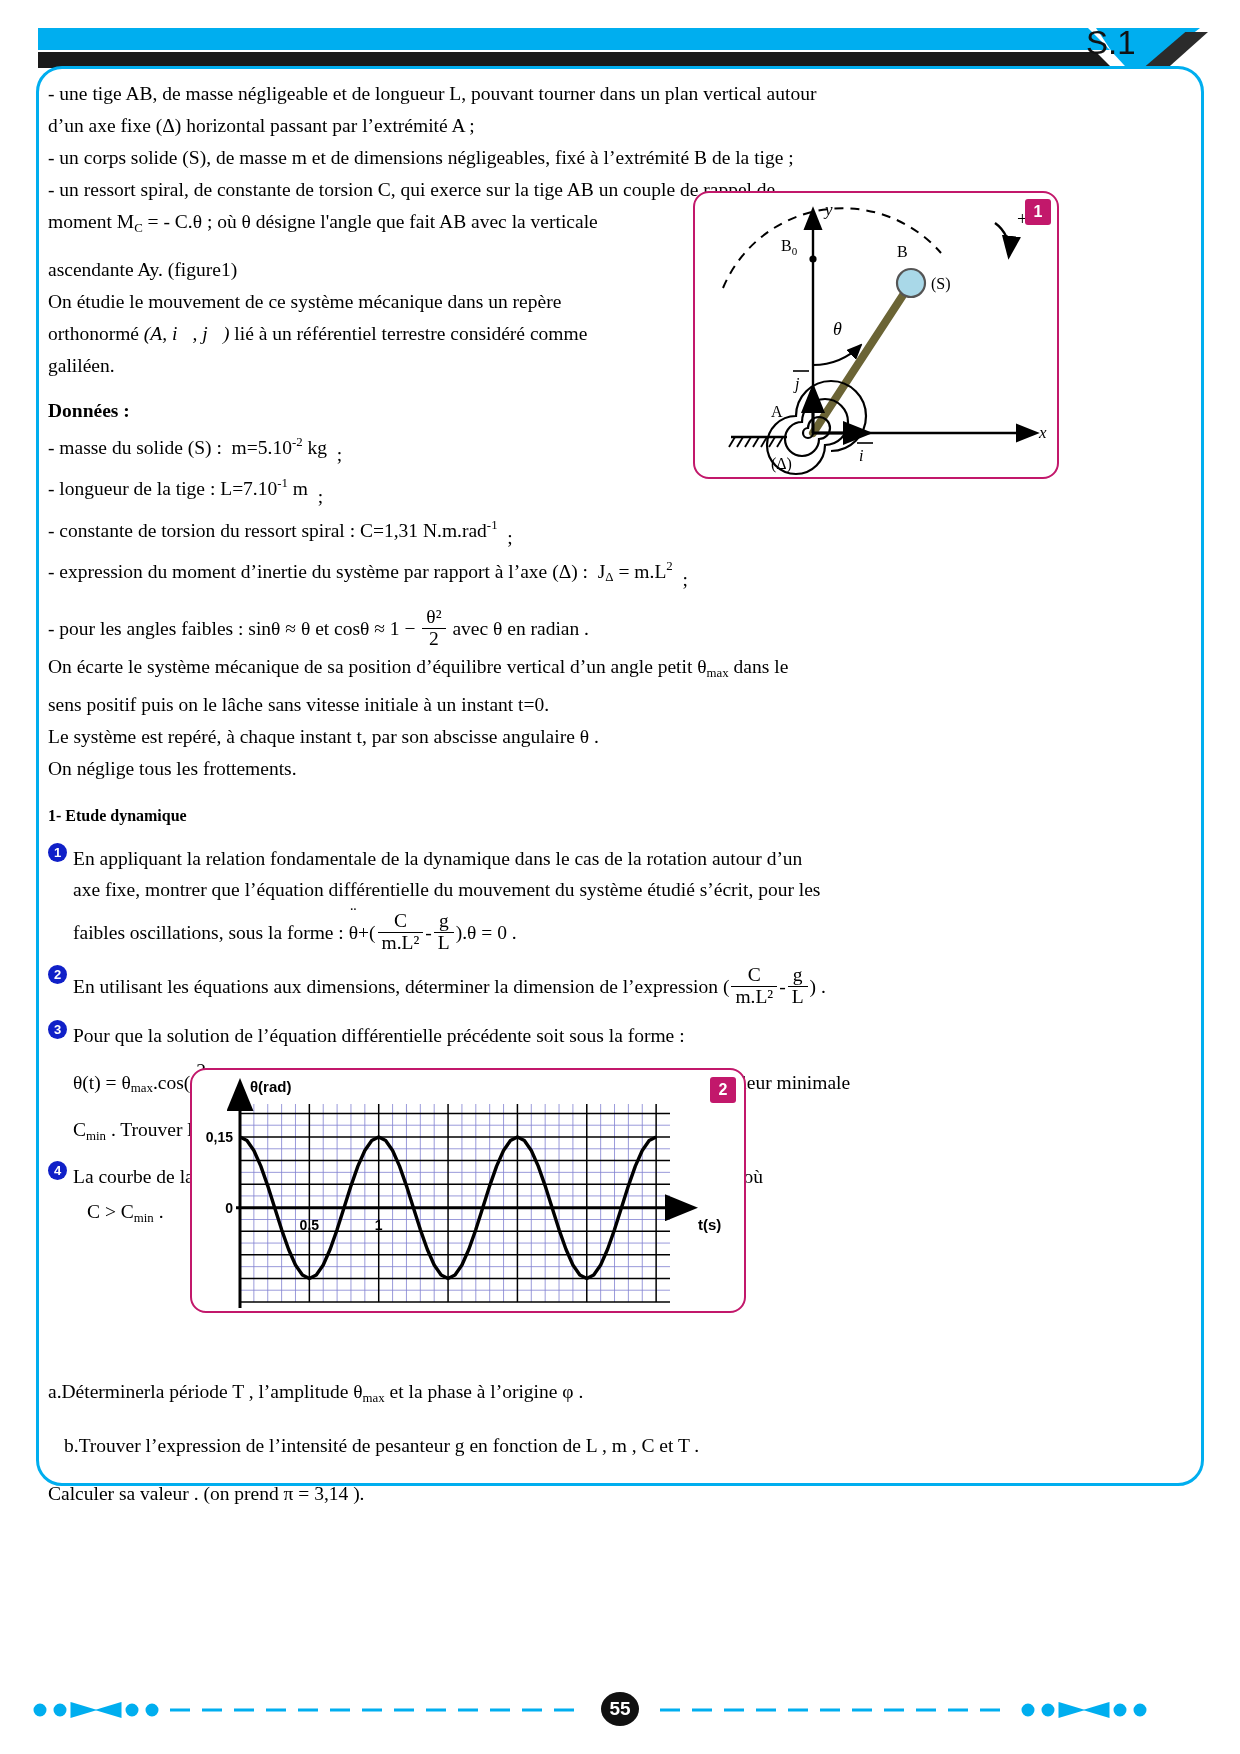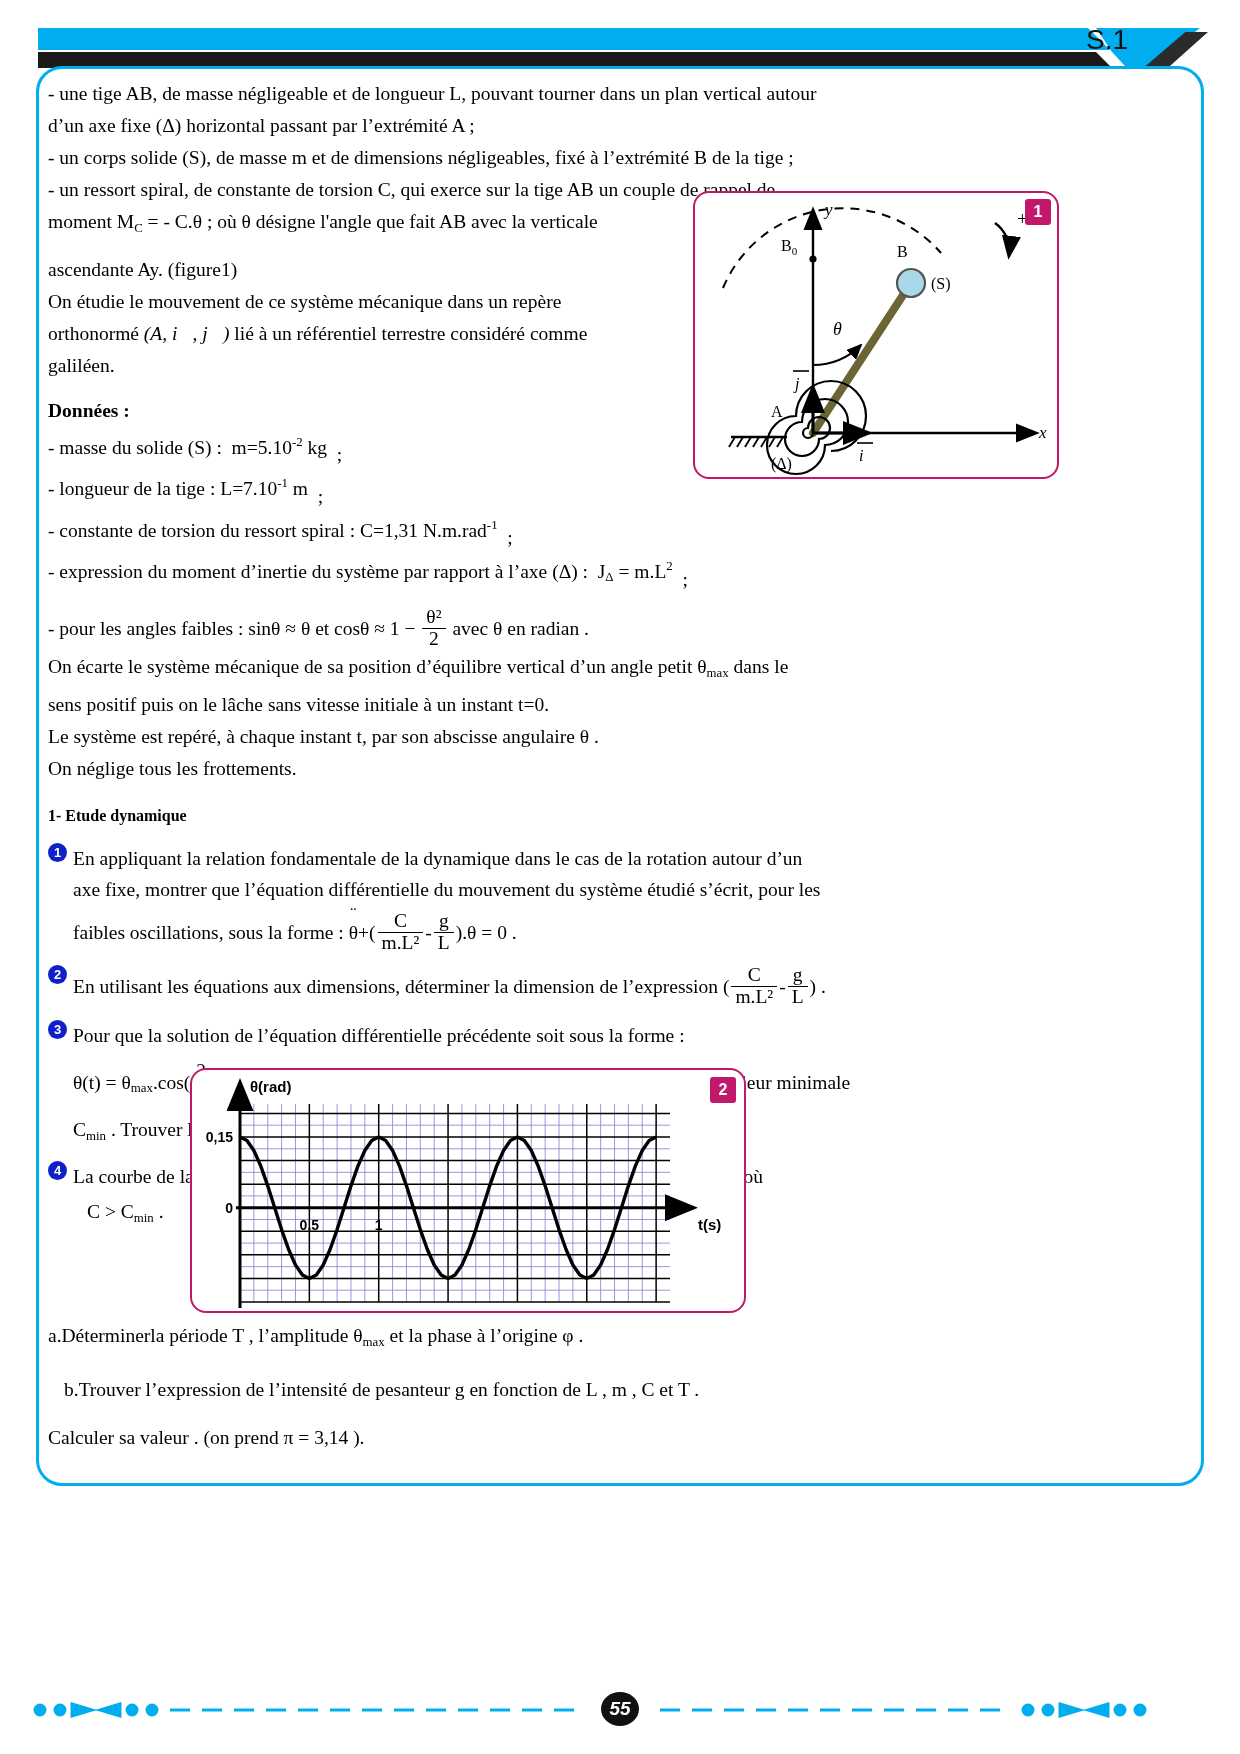--- a/index.html
+++ b/index.html
@@ -59,37 +59,37 @@
   #fig1 .panel-badge{right:6px;top:6px;}
   #fig2{left:190px;top:1068px;width:556px;height:245px;}
   #fig2 .panel-badge{right:8px;top:7px;}
 
   
   .footer{position:absolute;left:0;top:1690px;width:1240px;height:40px;}
   .pagenum{
     position:absolute;left:50%;transform:translateX(-50%);top:1692px;
     width:38px;height:34px;border-radius:50%;background:#111;color:#fff;
     font-family:"Liberation Sans",sans-serif;font-weight:bold;font-size:19px;
-    text-align:center;line-height:34px;font-style:italic;
+    text-align:center;line-height:34px;
   }
   .svgabs{position:absolute;left:0;top:0;}
 </style>
 </head>
 <body>
 
 <div class="hdr">
   <svg class="svgabs" width="1240" height="58" viewBox="0 0 1240 58">
     <path d="M38,8 L1086,8 L1122,43 L1086,8 Z" fill="none"></path>
     <polygon points="38,6 1088,6 1110,28 1088,28 38,28" fill="#00AEEF"></polygon>
     <polygon points="38,30 1096,30 1112,46 1092,46 38,46" fill="#1A1A1A"></polygon>
     <polygon points="1096,6 1200,6 1136,56 1112,30" fill="#00AEEF"></polygon>
     <polygon points="1152,10 1208,10 1152,60 1130,40" fill="#2B2B2B"></polygon>
     <polygon points="1106,6 1190,6 1134,54 1118,34" fill="#00AEEF"></polygon>
   </svg>
-  <div style="position:absolute;left:1086px;top:2px;font-family:'Liberation Sans',sans-serif;font-size:28px;color:#111;">S.1</div>
+  <div style="position:absolute;left:1086px;top:2px;font-family:'Liberation Sans',sans-serif;font-size:33px;color:#111;">S.1</div>
 </div>
 
 <div class="sheet"></div>
 
 <div class="body-text">
 
   <p class="ln">- une tige AB, de masse négligeable et de longueur L, pouvant tourner dans un plan vertical autour</p>
   <p class="ln">d’un axe fixe (Δ) horizontal passant par l’extrémité A ;</p>
   <p class="ln">- un corps solide (S), de masse m et de dimensions négligeables, fixé à l’extrémité B de la tige ;</p>
   <p class="ln">- un ressort spiral, de constante de torsion C, qui exerce sur la tige AB un couple de rappel de</p>
@@ -167,21 +167,21 @@
     <span class="qtext">
       <span class="ln">La courbe de la figure 2 représente l’évolution de l’abscisse angulaire θ(t)  dans le cas où</span>
       <span class="ln" style="display:block;margin-top:4px;padding-left:14px">
         <span>C &gt; C</span><sub class="s">min</sub><span>  .</span>
       </span>
     </span>
   </div>
 
 </div>
 
-<div style="position:absolute;left:48px;top:1320px;width:1100px;font-size:19.5px;line-height:32px;">
+<div style="position:absolute;left:48px;top:1376px;width:1100px;font-size:19.5px;line-height:32px;">
   <p class="ln" style="margin:0">
     <span>a.Déterminer</span><span>la période  T ,   l’amplitude  θ</span><sub class="s">max</sub><span>   et  la phase à l’origine  φ .</span>
   </p>
   <p class="ln" style="margin:16px">b.Trouver l’expression de l’intensité de pesanteur g en fonction de   L , m , C  et  T .</p>
   <p class="ln" style="margin:0">Calculer sa valeur . (on prend  π = 3,14 ).</p>
 </div>
 
 <div class="panel" id="fig1">
   <div class="panel-badge">1</div>
   <svg width="362" height="284" viewBox="0 0 362 284">

